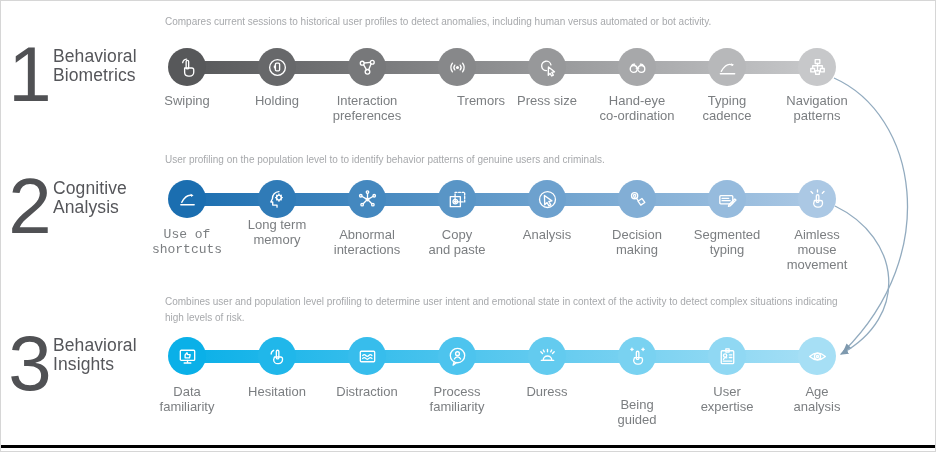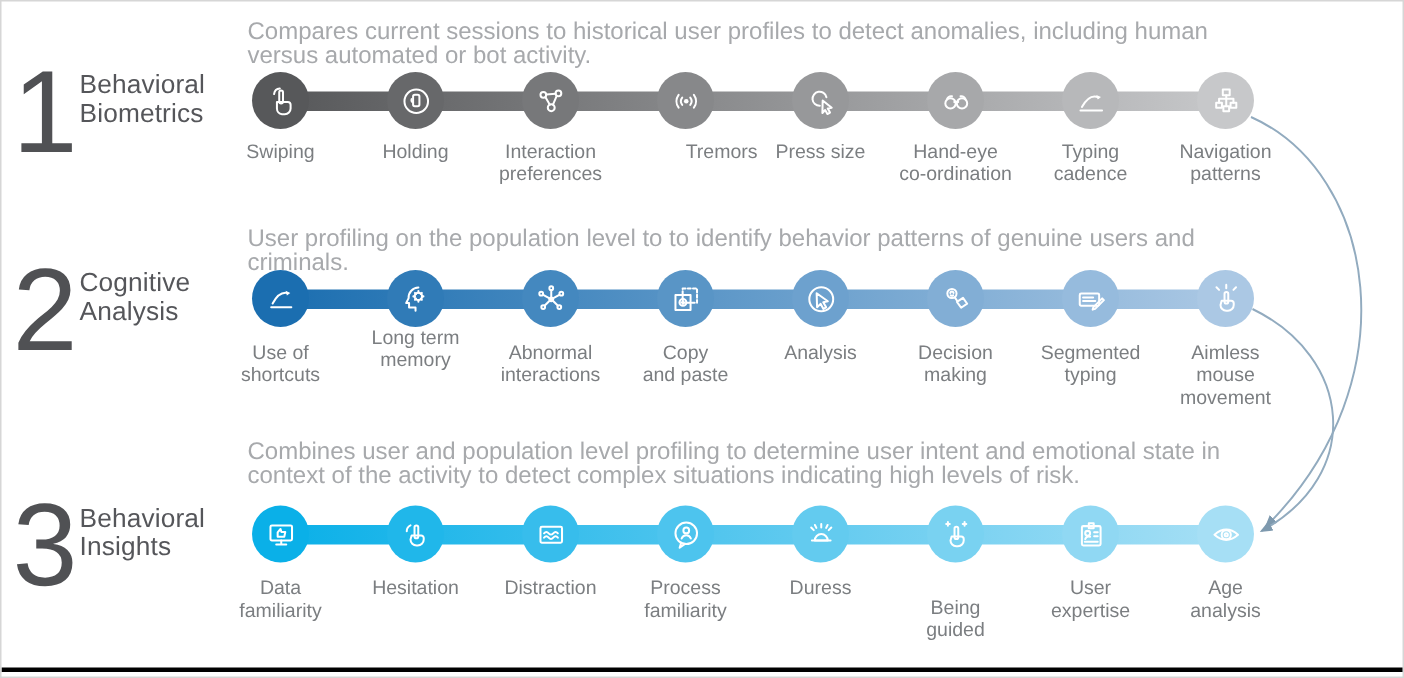--- a/index.html
+++ b/index.html
@@ -11,21 +11,21 @@
   .row-number{
     position:absolute;left:6px;width:46px;text-align:center;
     font-size:78px;line-height:1;font-weight:300;color:var(--number-color);
   }
   .row-title{
     position:absolute;left:52px;font-size:17.5px;line-height:18.5px;
     color:var(--title-color);white-space:pre-line;font-weight:400;
     letter-spacing:.1px;
   }
   .row-desc{
-    position:absolute;left:164px;width:690px;font-size:16px;line-height:16px;
+    position:absolute;left:164px;width:690px;font-size:10px;line-height:16px;
     color:var(--desc-color);
   }
   .row-bar{position:absolute;height:13px;}
   .node{
     position:absolute;width:38px;height:38px;border-radius:50%;
     display:flex;align-items:center;justify-content:center;
   }
   .node svg{width:23px;height:23px;display:block;}
   .item-label{
     position:absolute;width:96px;text-align:center;font-size:13px;
@@ -168,21 +168,21 @@
           <span>
             <svg viewBox="0 0 24 24">
               <g fill="none" stroke="#fff" stroke-width="1.4" stroke-linecap="round" stroke-linejoin="round">
                 <path d="M5 17.5 h14"></path>
                 <path d="M6 15 Q10.5 6.5 16.3 7.7"></path>
                 <path d="M18.3 7.6 l-3.2-1.5 .8 3.3 z" fill="#fff" stroke="none"></path>
               </g>
             </svg>
           </span>
         </div>
-        <div class="item-label" style="left: 138px; top: 226px;">Use of
+        <div class="item-label" style="left: 138px; top: 226px; font-family: Liberation Mono, monospace;">Use of
 shortcuts</div>
         <div class="node" style="left: 257px; top: 179px; background: rgb(48, 123, 183);">
           <span>
             <svg viewBox="0 0 24 24">
               <g fill="none" stroke="#fff" stroke-width="1.4" stroke-linecap="round" stroke-linejoin="round">
                 <path d="M13.5 3.8 a7 7 0 0 0 -6.8 7.4 L5 14.6 h2 v3.2 h4.5 V20"></path>
                 <circle cx="13.5" cy="10" r="2.6"></circle>
                 <path d="M13.5 6.3 v1.1 M13.5 12.6 v1.1 M10 10 h1.1 M15.9 10 h1.1 M11.1 7.6 l.8.8 M15.1 11.6 l.8.8 M15.9 7.6 l-.8.8 M11.9 11.6 l-.8.8"></path>
               </g>
             </svg>

